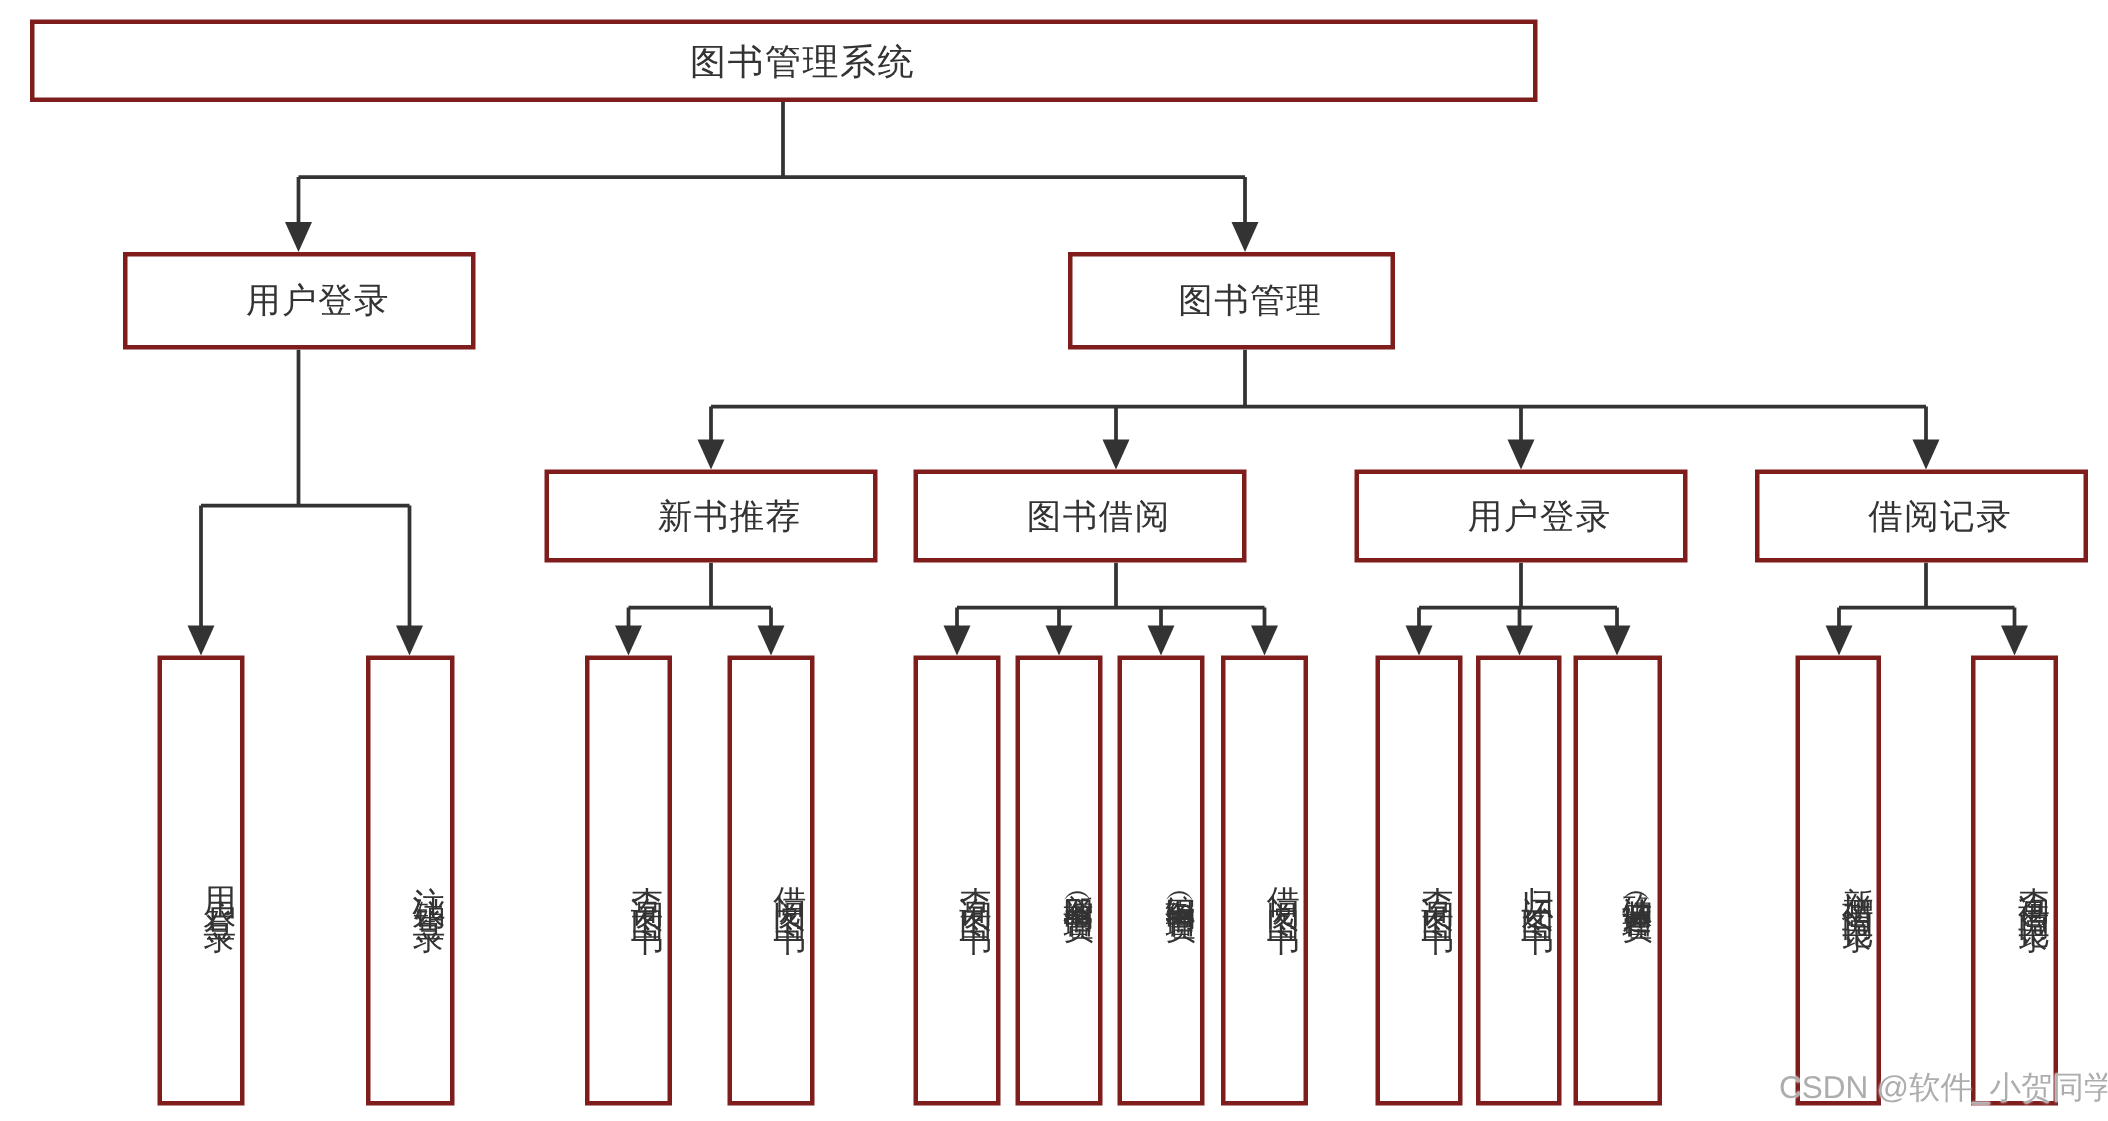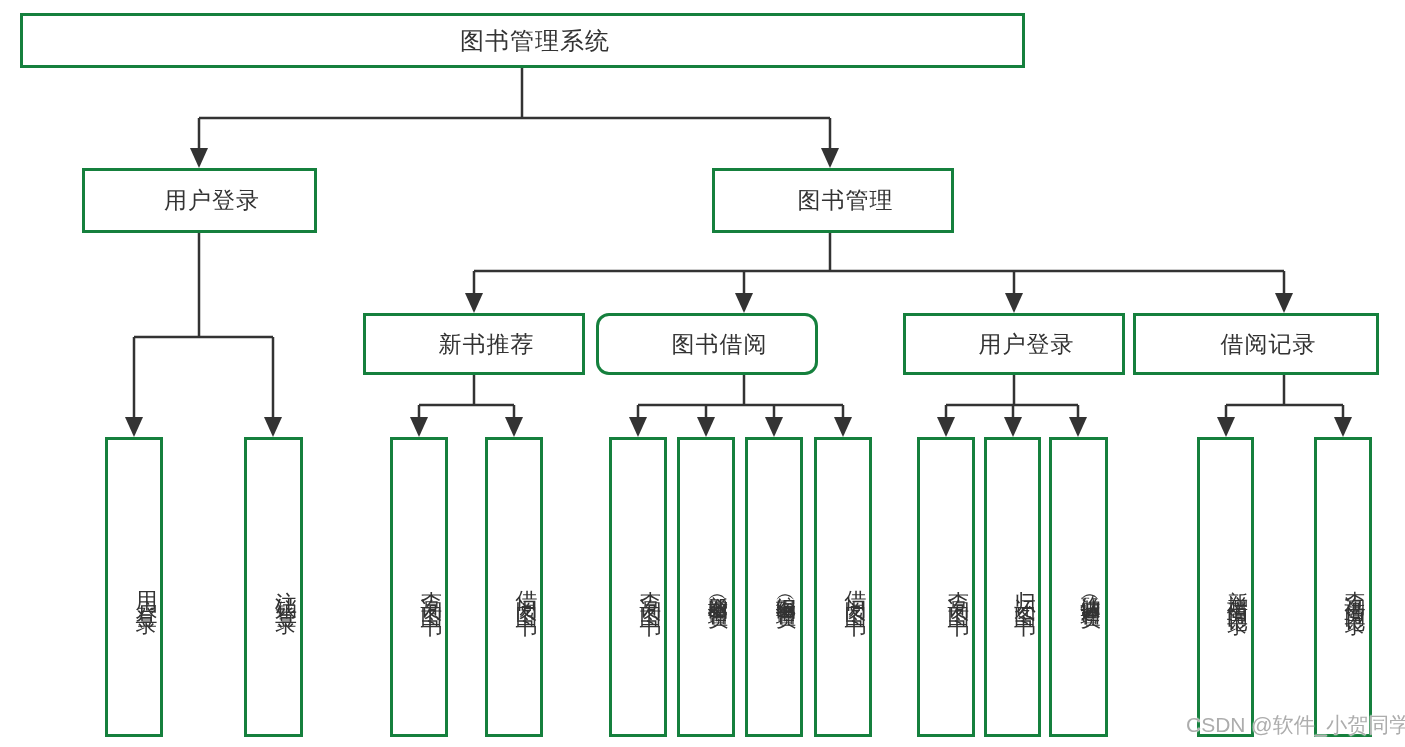--- a/index.html
+++ b/index.html
@@ -17,21 +17,21 @@
   }
   #connectors {
     position: absolute;
     left: 0; top: 0;
     width: 1405px; height: 747px;
     pointer-events: none;
   }
   .node {
     position: absolute;
     box-sizing: border-box;
-    border: 3px solid #15803d;
+    border: 3px solid #7f1d1d;
     background: #ffffff;
     color: #333333;
     display: flex;
     align-items: center;
     justify-content: center;
     text-align: center;
     padding-left: 25px;
   }
   .node.h {
     font-size: 23px;
@@ -132,26 +132,26 @@
     <line x1="1226" y1="405" x2="1343" y2="405"></line>
     <line x1="1226" y1="405" x2="1226" y2="419"></line>
     <polygon points="1217,417 1235,417 1226,437"></polygon>
     <line x1="1343" y1="405" x2="1343" y2="419"></line>
     <polygon points="1334,417 1352,417 1343,437"></polygon>
   </svg>
 
   <div class="node h root" style="left:20px; top:13px; width:1005px; height:55px;">图书管理系统</div>
 
   <div class="node h" style="left:82px; top:168px; width:235px; height:65px;">用户登录</div>
-  <div class="node h" style="left:712px; top:168px; width:242px; height:65px;">图书管理</div>
+  <div class="node h" style="left:712px; top:168px; width:218px; height:65px;">图书管理</div>
 
   <div class="node h" style="left:363px; top:313px; width:222px; height:62px;text-align:center;">新书推荐</div>
-  <div class="node h" style="left:596px; top:313px; width:222px; height:62px;border-radius:13px;">图书借阅</div>
+  <div class="node h" style="left:609px; top:313px; width:222px; height:62px;">图书借阅</div>
   <div class="node h" style="left:903px; top:313px; width:222px; height:62px;">用户登录</div>
-  <div class="node h" style="left:1133px; top:313px; width:246px; height:62px;">借阅记录</div>
+  <div class="node h" style="left:1170px; top:313px; width:222px; height:62px;">借阅记录</div>
 
   <div class="node leaf" style="left:105px; top:437px; width:58px; height:300px;">用户登录</div>
   <div class="node leaf" style="left:244px; top:437px; width:59px; height:300px;">注销登录</div>
 
   <div class="node leaf" style="left:390px; top:437px; width:58px; height:300px;">查询图书</div>
   <div class="node leaf" style="left:485px; top:437px; width:58px; height:300px;">借阅图书</div>
 
   <div class="node leaf" style="left:609px; top:437px; width:58px; height:300px;">查询图书</div>
   <div class="node leaf long" style="left:677px; top:437px; width:58px; height:300px;">新增图书（管理员）</div>
   <div class="node leaf long" style="left:745px; top:437px; width:58px; height:300px;">编辑图书（管理员）</div>

